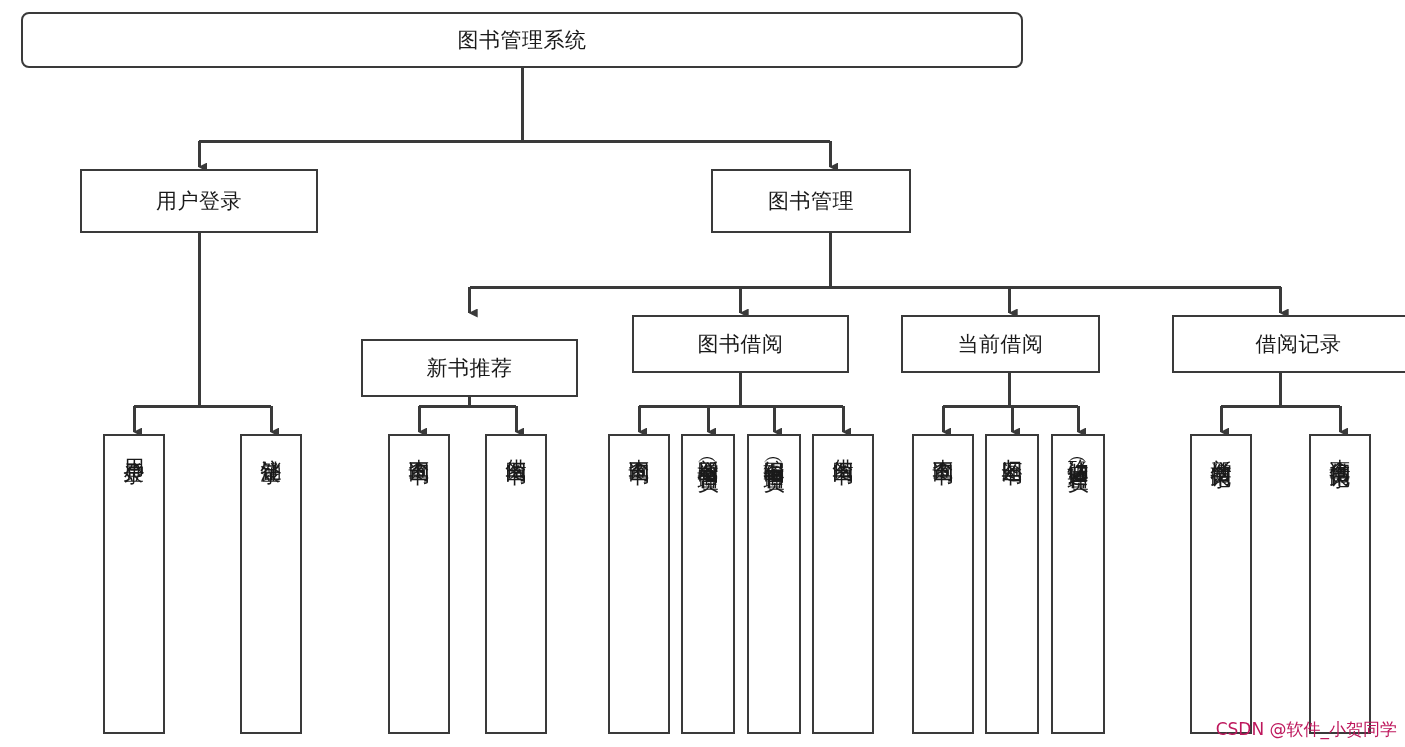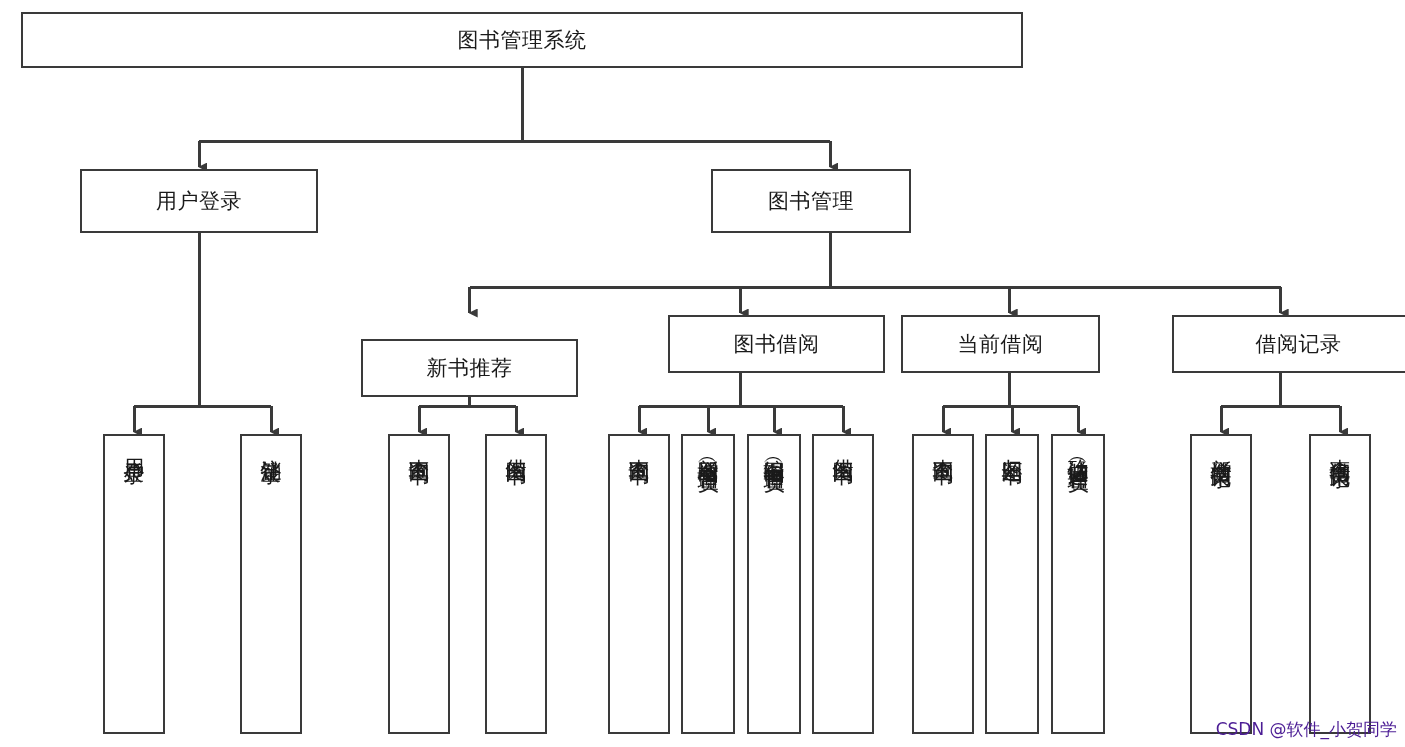--- a/index.html
+++ b/index.html
@@ -62,21 +62,21 @@
     font-size: 21px;
     line-height: 1.05;
     letter-spacing: 2px;
     white-space: nowrap;
   }
   #watermark {
     position: absolute;
     right: 8px;
     bottom: 6px;
     font-size: 17px;
-    color: #4c1d95;
+    color: #be185d;
     z-index: 5;
     white-space: nowrap;
     user-select: none;
   }
 </style>
 </head>
 <body>
 
 <div id="diagram-root">
 
@@ -116,35 +116,35 @@
         <path d="M 943 406 L 943 432" marker-end="url(#arrowhead)"></path>
         <path d="M 1012 406 L 1012 432" marker-end="url(#arrowhead)"></path>
         <path d="M 1078 406 L 1078 432" marker-end="url(#arrowhead)"></path>
         <path d="M 1280.5 373 L 1280.5 406"></path>
         <path d="M 1221 406 L 1340 406"></path>
         <path d="M 1221 406 L 1221 432" marker-end="url(#arrowhead)"></path>
         <path d="M 1340 406 L 1340 432" marker-end="url(#arrowhead)"></path>
       </g>
   </svg>
 
-  <div class="node root horiz" style="left:21px; top:12px; width:1002px; height:56px;">
+  <div class="node root horiz" style="left:21px; top:12px; width:1002px; height:56px;border-radius:8px;">
     <span class="node-label">图书管理系统</span>
   </div>
 
   <div class="node horiz" style="left:80px; top:169px; width:238px; height:64px;">
     <span class="node-label">用户登录</span>
   </div>
   <div class="node horiz" style="left:711px; top:169px; width:200px; height:64px;">
     <span class="node-label">图书管理</span>
   </div>
 
   <div class="node horiz" style="left:361px; top:315px; width:217px; height:58px;margin-top:24px;">
     <span class="node-label">新书推荐</span>
   </div>
-  <div class="node horiz" style="left:632px; top:315px; width:217px; height:58px;margin-left:36px;">
+  <div class="node horiz" style="left:632px; top:315px; width:217px; height:58px;">
     <span class="node-label">图书借阅</span>
   </div>
   <div class="node horiz" style="left:901px; top:315px; width:199px; height:58px;">
     <span class="node-label">当前借阅</span>
   </div>
   <div class="node horiz" style="left:1172px; top:315px; width:253px; height:58px;">
     <span class="node-label">借阅记录</span>
   </div>
 
   <div class="node vert" style="left:103px; top:434px; width:62px; height:300px;">

